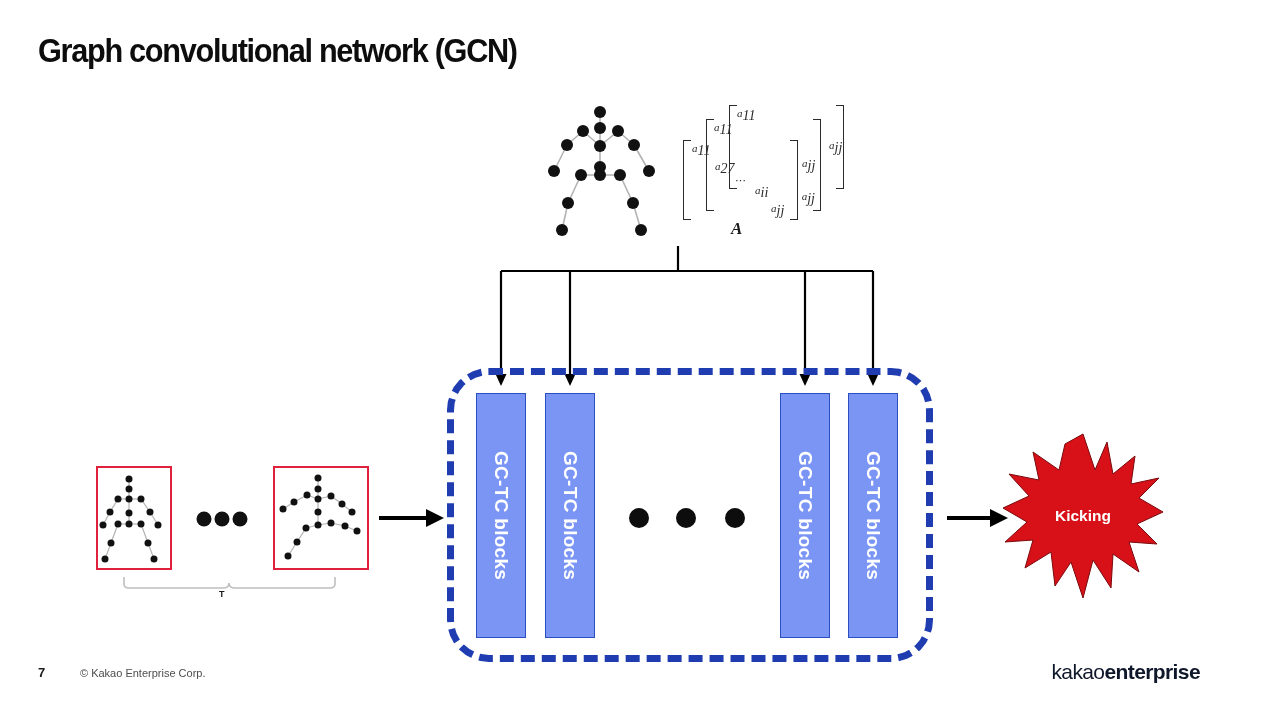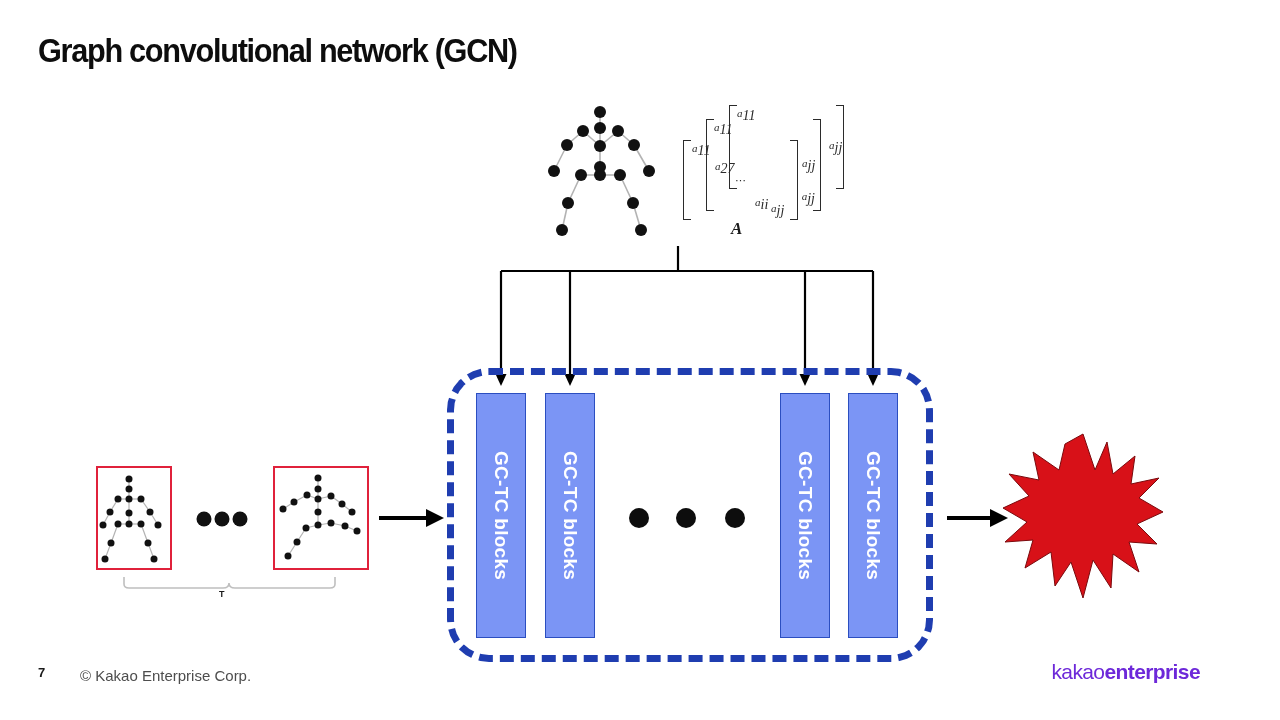--- a/index.html
+++ b/index.html
@@ -40,29 +40,29 @@
     left: 38px;
     top: 665px;
     font-size: 13px;
     font-weight: bold;
     color: #1a1a1a;
   }
   #copyright {
     position: absolute;
     left: 80px;
     top: 667px;
-    font-size: 15px;
+    font-size: 11px;
     color: #4d4d4d;
   }
   #brand-logo {
     position: absolute;
     right: 36px;
     top: 660px;
     font-size: 21px;
-    color: #6d28d9;
+    color: #0f172a;
     letter-spacing: -0.6px;
     white-space: nowrap;
   }
   #brand-logo .brand-light { font-weight: 400; }
   #brand-logo .brand-bold  { font-weight: bold; }
 
   
   .svg-layer {
     position: absolute;
     left: 0;
@@ -258,21 +258,21 @@
       <span class="m-cell" style="left:8px; top:2px;">a<sub>11</sub></span>
       <span class="m-cell" style="right:6px; bottom:2px;">a<sub>jj</sub></span>
     </div>
 
     <div class="matrix" style="left:0px; top:35px; width:115px; height:78px;">
       <span class="bracket-l"></span>
       <span class="bracket-r"></span>
       <span class="m-cell" style="left:9px; top:2px;">a<sub>11</sub></span>
       <span class="m-cell" style="left:32px; top:20px;">a<sub>27</sub></span>
       <span class="m-dots" style="left:52px; top:34px;">⋯</span>
-      <span class="m-cell" style="left:72px; top:56px;">a<sub>ii</sub></span>
+      <span class="m-cell" style="left:72px; top:44px;">a<sub>ii</sub></span>
       <span class="m-cell" style="left:88px; top:62px;">a<sub>jj</sub></span>
     </div>
 
     <div class="matrix" style="left:110px; top:52px; width:60px; height:30px;">
       <span class="m-cell" style="left:9px; top:0px;">a<sub>jj</sub></span>
       <span class="m-cell" style="left:36px; top:-18px;">a<sub>jj</sub></span>
     </div>
   </div>
 
   <div id="matrix-label">A</div>
@@ -430,20 +430,21 @@
   <div class="ellipsis-dot" style="left:629px; top:508px;"></div>
   <div class="ellipsis-dot" style="left:676px; top:508px;"></div>
   <div class="ellipsis-dot" style="left:725px; top:508px;"></div>
 
   <svg id="starburst" viewBox="0 0 160 168">
     <polygon fill="#d81118" stroke="#7a0a0d" stroke-width="1" points="80,2 92,38 104,10 110,42 132,24 128,52 156,46 136,66 160,80
                      134,92 154,112 126,110 136,140 110,122 108,156 90,128 80,166
                      68,130 52,154 48,120 22,136 30,108 2,110 24,90 0,76 26,64
                      6,42 36,48 30,20 56,38 62,12"></polygon>
   </svg>
+  <div id="starburst-label">Kicking</div>
 
   <div id="page-number">7</div>
   <div id="copyright">© Kakao Enterprise Corp.</div>
   <div id="brand-logo">
     <span class="brand-light">kakao</span><span class="brand-bold">enterprise</span>
   </div>
 
 </div>
 
 </body></html>

